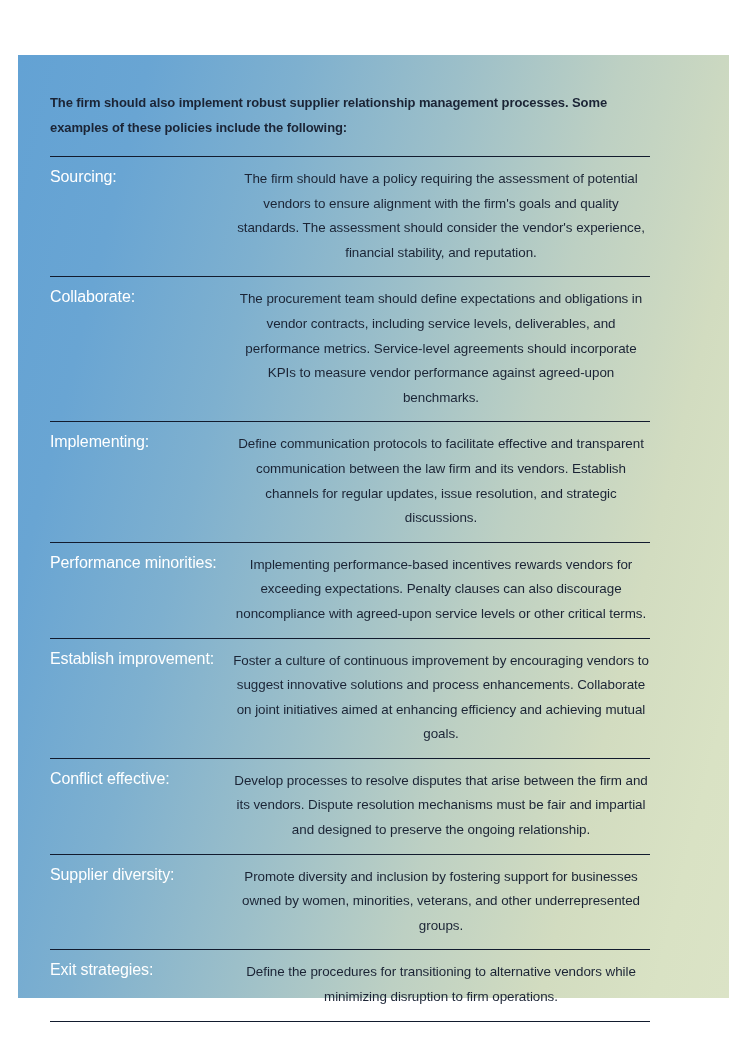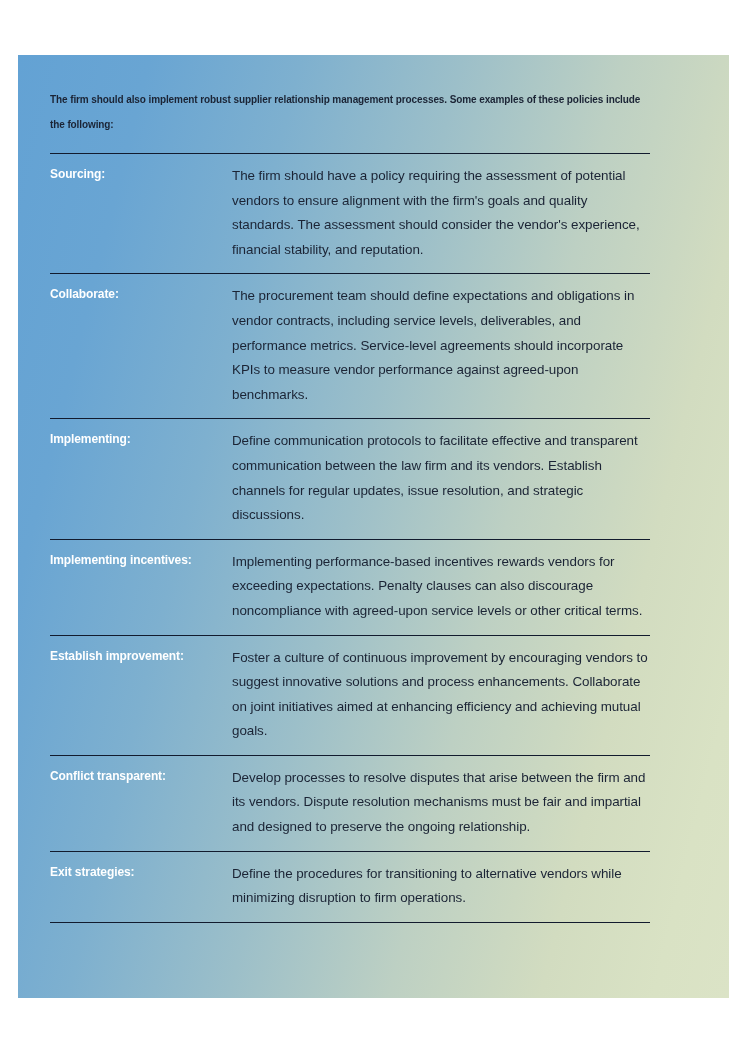--- a/index.html
+++ b/index.html
@@ -40,21 +40,21 @@
   }
   .card-inner {
     position: absolute;
     left: 32px;
     top: 0;
     width: 632px;
   }
   
   #intro {
     padding-top: 22px;
-    font-size: 10px;
+    font-size: 13px;
     font-weight: 700;
     line-height: 25px;
     color: #1b2435;
     letter-spacing: -0.1px;
     width: 600px;
   }
   
   #policy-table {
     margin-top: 16px;
     border-collapse: collapse;
@@ -69,29 +69,30 @@
   }
   #policy-table td {
     vertical-align: top;
     padding: 10px 0 11px 0;
   }
   td.term-cell {
     width: 182px;
     padding-right: 0;
   }
   .term-label {
-    font-size: 12px;
-    font-weight: 700;
+    font-size: 16px;
+    font-weight: 400;
     line-height: 19px;
     color: #ffffff;
     letter-spacing: -0.1px;
     white-space: nowrap;
   }
   td.desc-cell {
     width: 418px;
+    text-align: center;
   }
   .desc-text {
     font-size: 13.4px;
     font-weight: 400;
     line-height: 24.6px;
     color: #1b2435;
     letter-spacing: -0.05px;
   }
 </style>
 </head>
@@ -111,30 +112,34 @@
             </tr>
             <tr>
               <td class="term-cell"><span class="term-label">Collaborate:</span></td>
               <td class="desc-cell"><span class="desc-text">The procurement team should define expectations and obligations in vendor contracts, including service levels, deliverables, and performance metrics. Service-level agreements should incorporate KPIs to measure vendor performance against agreed-upon benchmarks.</span></td>
             </tr>
             <tr>
               <td class="term-cell"><span class="term-label">Implementing:</span></td>
               <td class="desc-cell"><span class="desc-text">Define communication protocols to facilitate effective and transparent communication between the law firm and its vendors. Establish channels for regular updates, issue resolution, and strategic discussions.</span></td>
             </tr>
             <tr>
-              <td class="term-cell"><span class="term-label">Implementing incentives:</span></td>
+              <td class="term-cell"><span class="term-label">Performance minorities:</span></td>
               <td class="desc-cell"><span class="desc-text">Implementing performance-based incentives rewards vendors for exceeding expectations. Penalty clauses can also discourage noncompliance with agreed-upon service levels or other critical terms.</span></td>
             </tr>
             <tr>
               <td class="term-cell"><span class="term-label">Establish improvement:</span></td>
               <td class="desc-cell"><span class="desc-text">Foster a culture of continuous improvement by encouraging vendors to suggest innovative solutions and process enhancements. Collaborate on joint initiatives aimed at enhancing efficiency and achieving mutual goals.</span></td>
             </tr>
             <tr>
-              <td class="term-cell"><span class="term-label">Conflict transparent:</span></td>
+              <td class="term-cell"><span class="term-label">Conflict effective:</span></td>
               <td class="desc-cell"><span class="desc-text">Develop processes to resolve disputes that arise between the firm and its vendors. Dispute resolution mechanisms must be fair and impartial and designed to preserve the ongoing relationship.</span></td>
+            </tr>
+            <tr>
+              <td class="term-cell"><span class="term-label">Supplier diversity:</span></td>
+              <td class="desc-cell"><span class="desc-text">Promote diversity and inclusion by fostering support for businesses owned by women, minorities, veterans, and other underrepresented groups.</span></td>
             </tr>
             <tr>
               <td class="term-cell"><span class="term-label">Exit strategies:</span></td>
               <td class="desc-cell"><span class="desc-text">Define the procedures for transitioning to alternative vendors while minimizing disruption to firm operations.</span></td>
             </tr>
           </tbody>
       </table>
 
     </div>
   </div>

